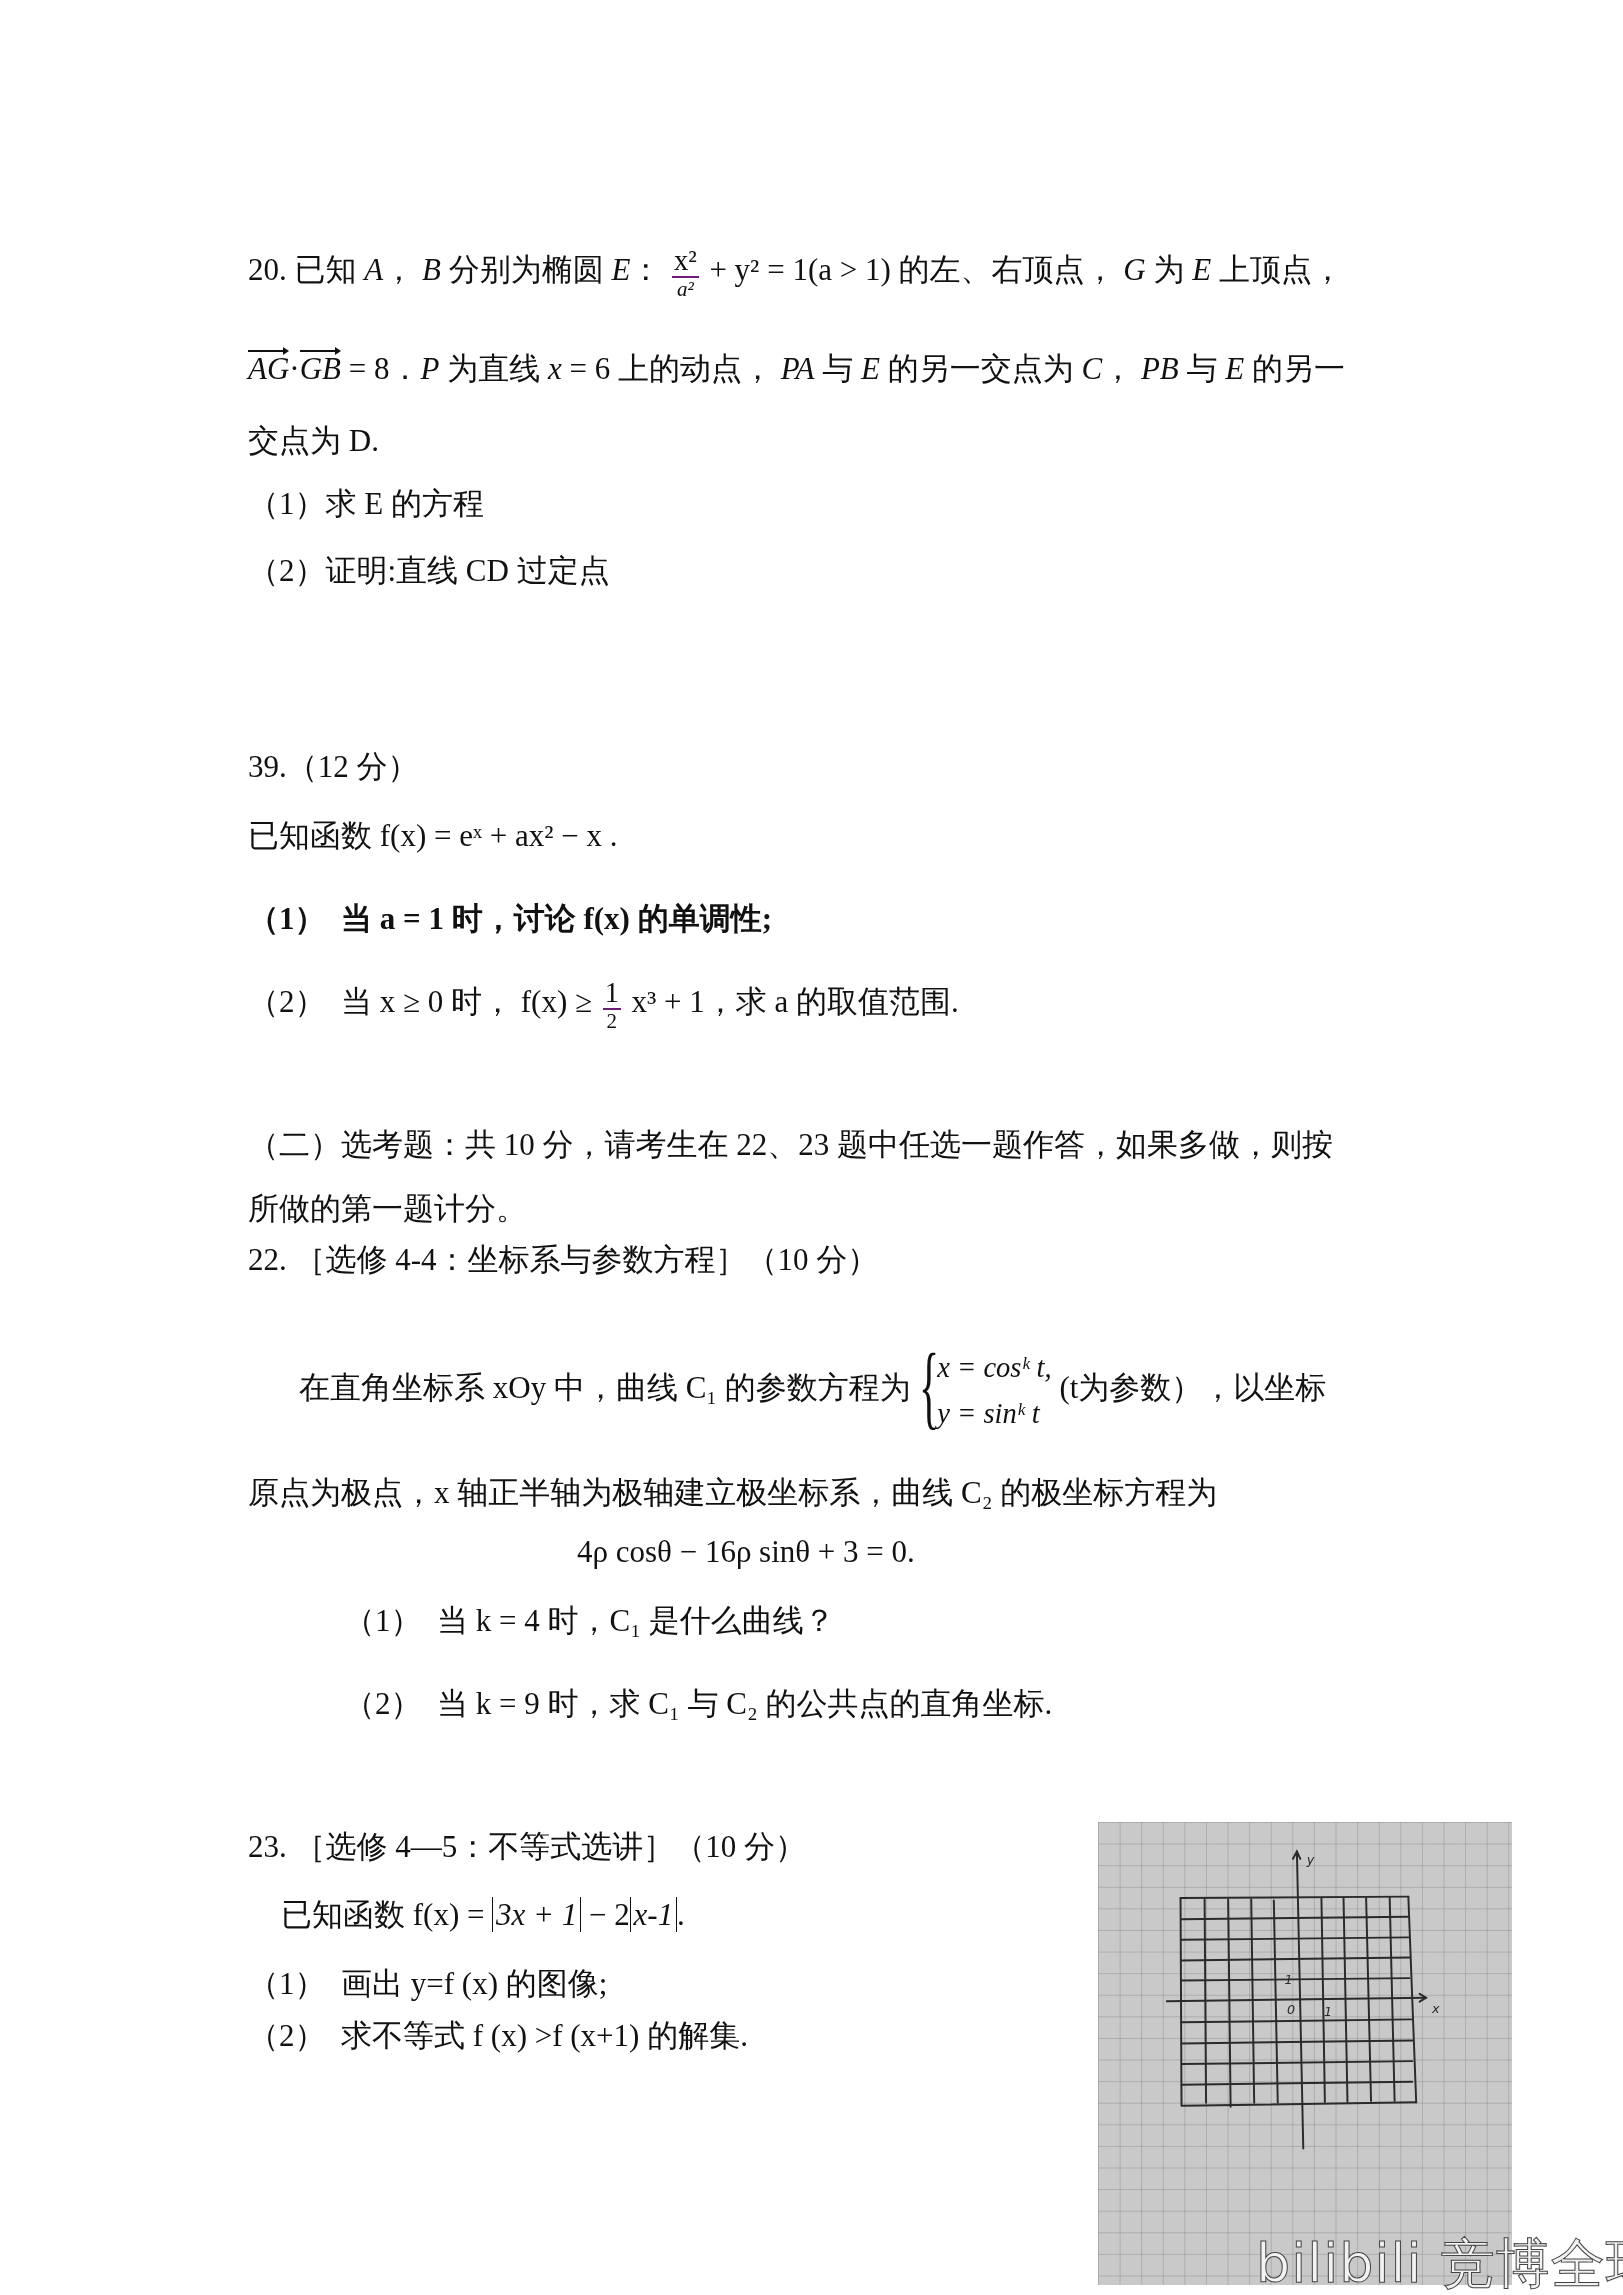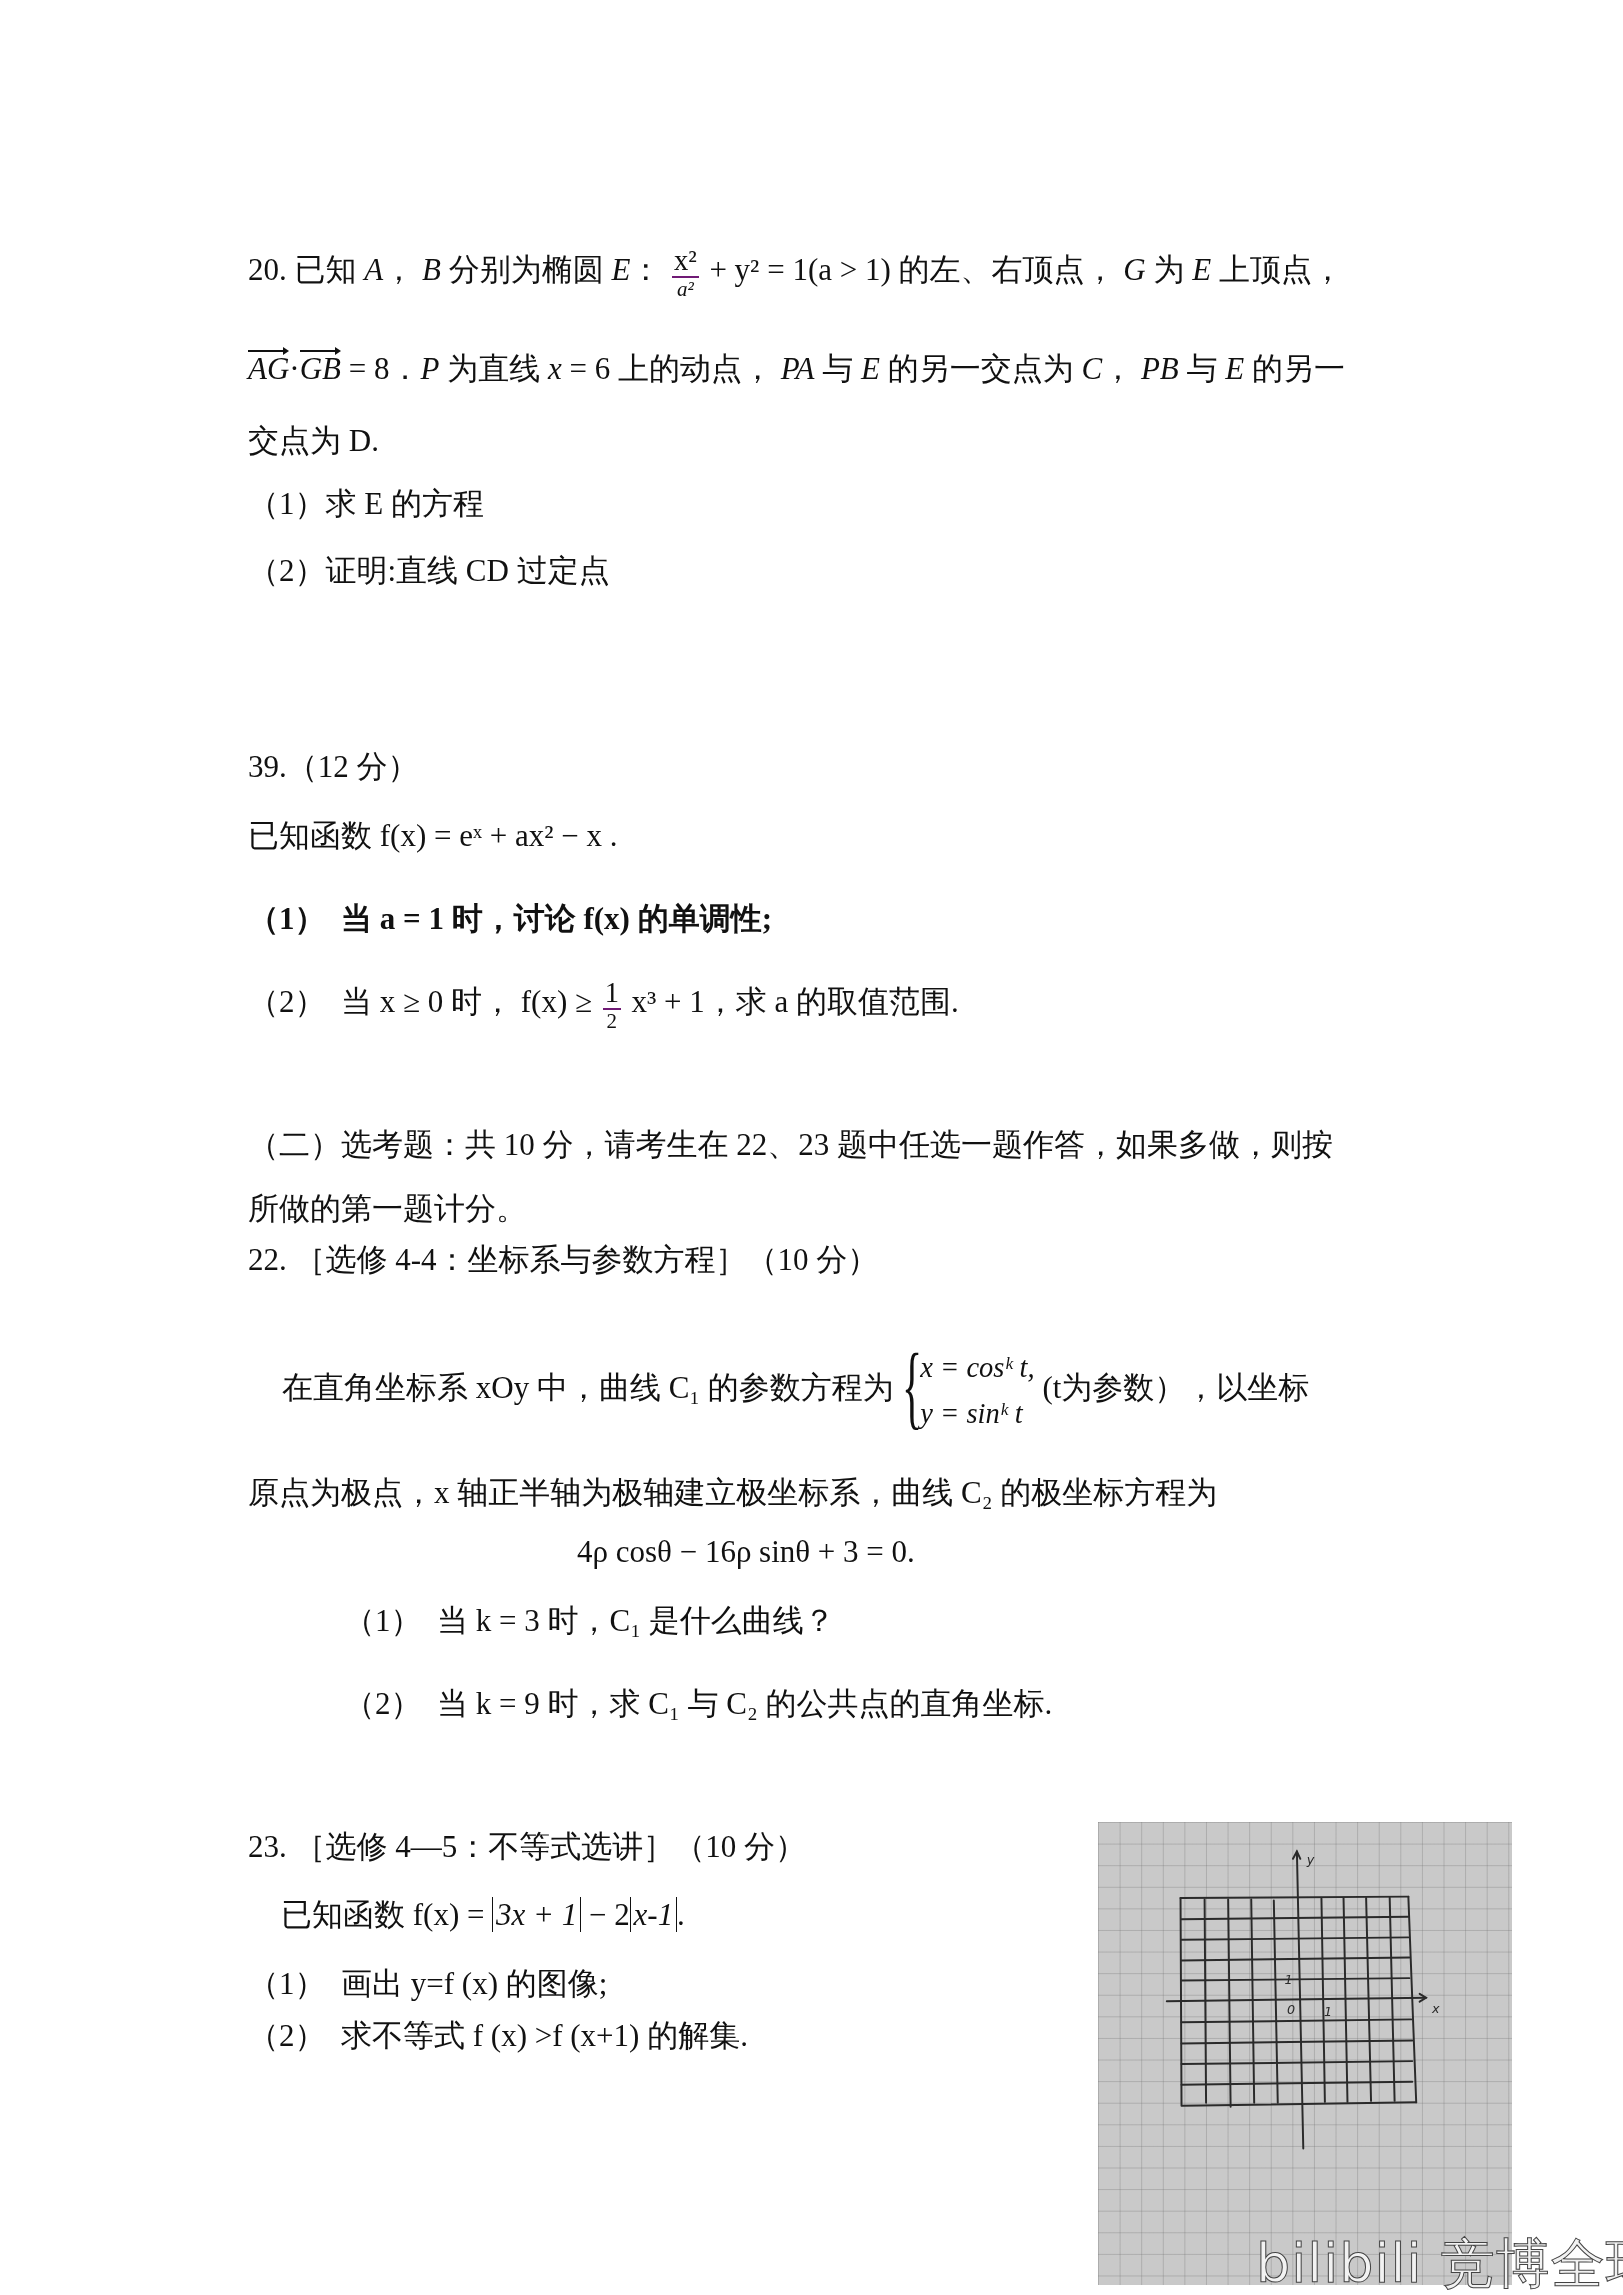--- a/index.html
+++ b/index.html
@@ -62,33 +62,33 @@
     <span class="num">1</span>
     <span class="den">2</span>
   </span>
   <span>x³ + 1，求 a 的取值范围.</span>
 </div>
 
 <div class="line" style="top:1129px;">（二）选考题：共 10 分，请考生在 22、23 题中任选一题作答，如果多做，则按</div>
 <div class="line" style="top:1193px;">所做的第一题计分。</div>
 
 <div class="line" style="top:1244px;">22. ［选修 4-4：坐标系与参数方程］（10 分）</div>
-<div class="line" style="top:1345px; left:282px;">
+<div class="line" style="top:1345px; left:299px;">
   <span>在直角坐标系 xOy 中，曲线 C₁ 的参数方程为</span>
   <span class="brace-sys">
     <span class="b">{</span>
     <span class="row it">x = cosᵏ t,</span>
     <span class="row it">y = sinᵏ t</span>
   </span>
   <span>(t为参数），以坐标</span>
 </div>
 <div class="line" style="top:1477px;">原点为极点，x 轴正半轴为极轴建立极坐标系，曲线 C₂ 的极坐标方程为</div>
 <div class="line" style="top:1536px; left:577px;">4ρ cosθ − 16ρ sinθ + 3 = 0.</div>
 <div class="line" style="top:1605px; left:344px;">
-  <span>（1）</span>&nbsp;&nbsp;<span>当 k = 3 时，C₁ 是什么曲线？</span>
+  <span>（1）</span>&nbsp;&nbsp;<span>当 k = 4 时，C₁ 是什么曲线？</span>
 </div>
 <div class="line" style="top:1688px; left:344px;">
   <span>（2）</span>&nbsp;&nbsp;<span>当 k = 9 时，求 C₁ 与 C₂ 的公共点的直角坐标.</span>
 </div>
 
 <div class="line" style="top:1831px;">23. ［选修 4—5：不等式选讲］（10 分）</div>
 <div class="line" style="top:1899px;margin-left:33px;">
   <span>已知函数 f(x) = </span><span class="abs it">3x + 1</span><span> − 2</span><span class="abs it">x-1</span><span>.</span>
 </div>
 <div class="line" style="top:1968px;">

